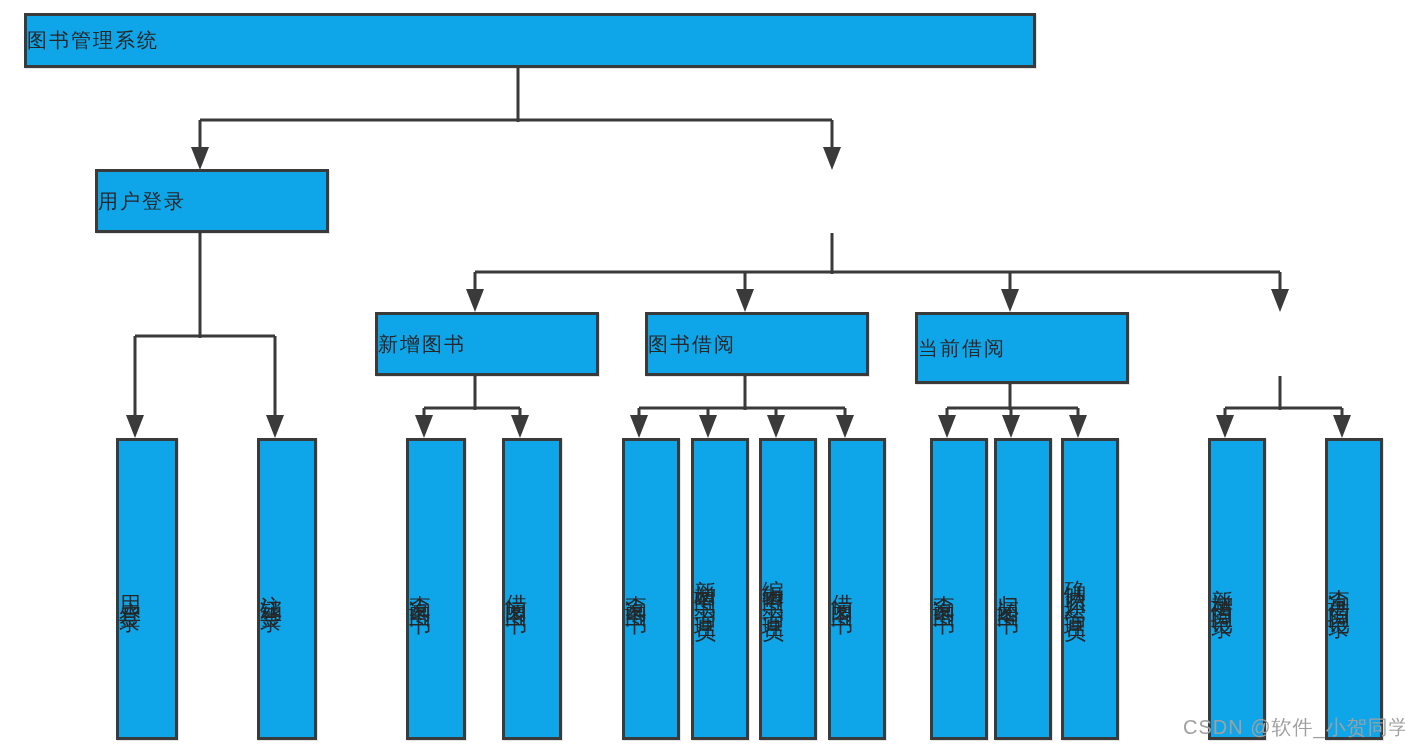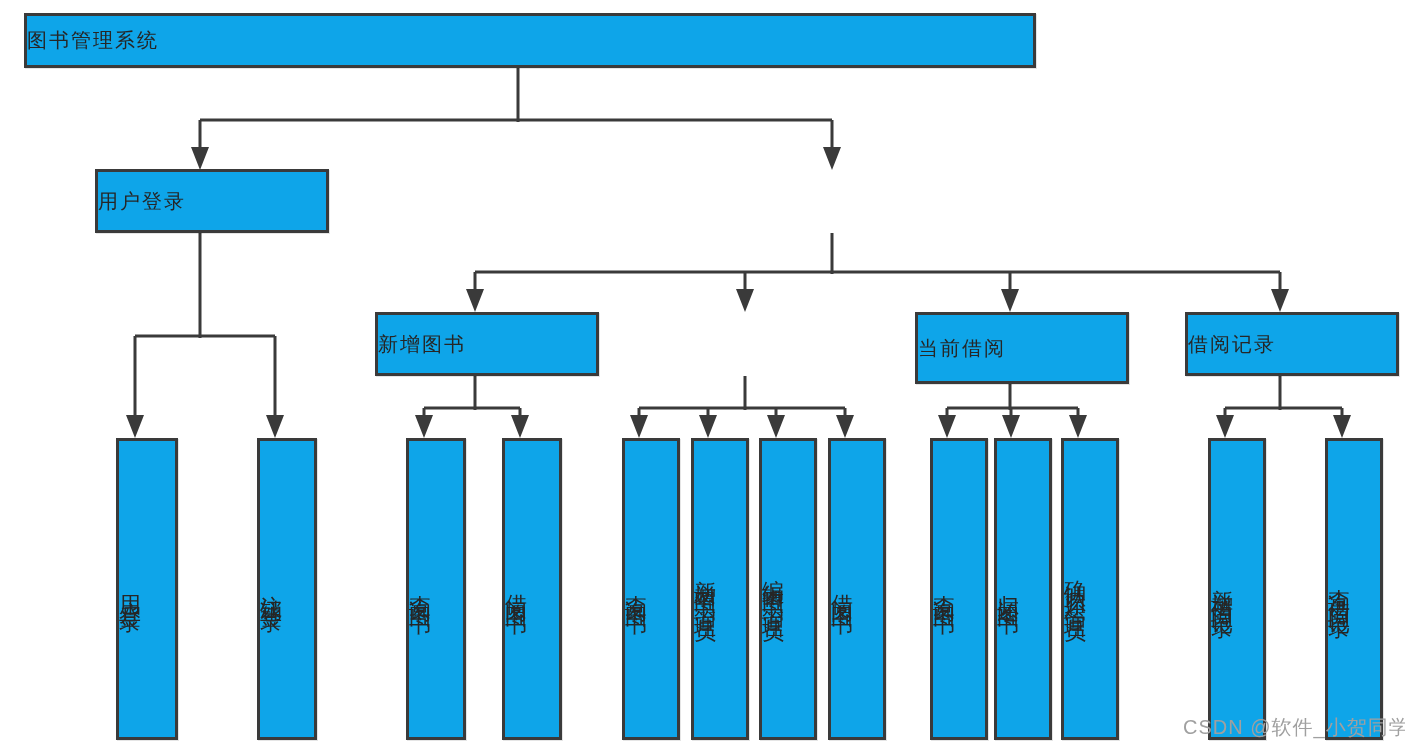--- a/index.html
+++ b/index.html
@@ -116,25 +116,25 @@
     <span class="lbl">图书管理系统</span>
   </div>
 
   <div class="node" style="left:83px;top:169px;width:234px;height:64px">
     <span class="lbl">用户登录</span>
   </div>
 
   <div class="node" style="left:363px;top:312px;width:224px;height:64px">
     <span class="lbl">新增图书</span>
   </div>
+  <div class="node" style="left:633px;top:312px;width:224px;height:64px">
+    <span class="lbl">图书借阅</span>
+  </div>
   <div class="node" style="left:903px;top:312px;width:214px;height:72px">
     <span class="lbl">当前借阅</span>
-  </div>
-  <div class="node" style="left:1173px;top:312px;width:214px;height:64px">
-    <span class="lbl">借阅记录</span>
   </div>
 
   <div class="node leaf" style="left:104px;top:438px;width:62px;height:302px">
     <span class="lbl">用户登录</span>
   </div>
   <div class="node leaf" style="left:245px;top:438px;width:60px;height:302px">
     <span class="lbl">注销登录</span>
   </div>
 
   <div class="node leaf" style="left:394px;top:438px;width:60px;height:302px">

